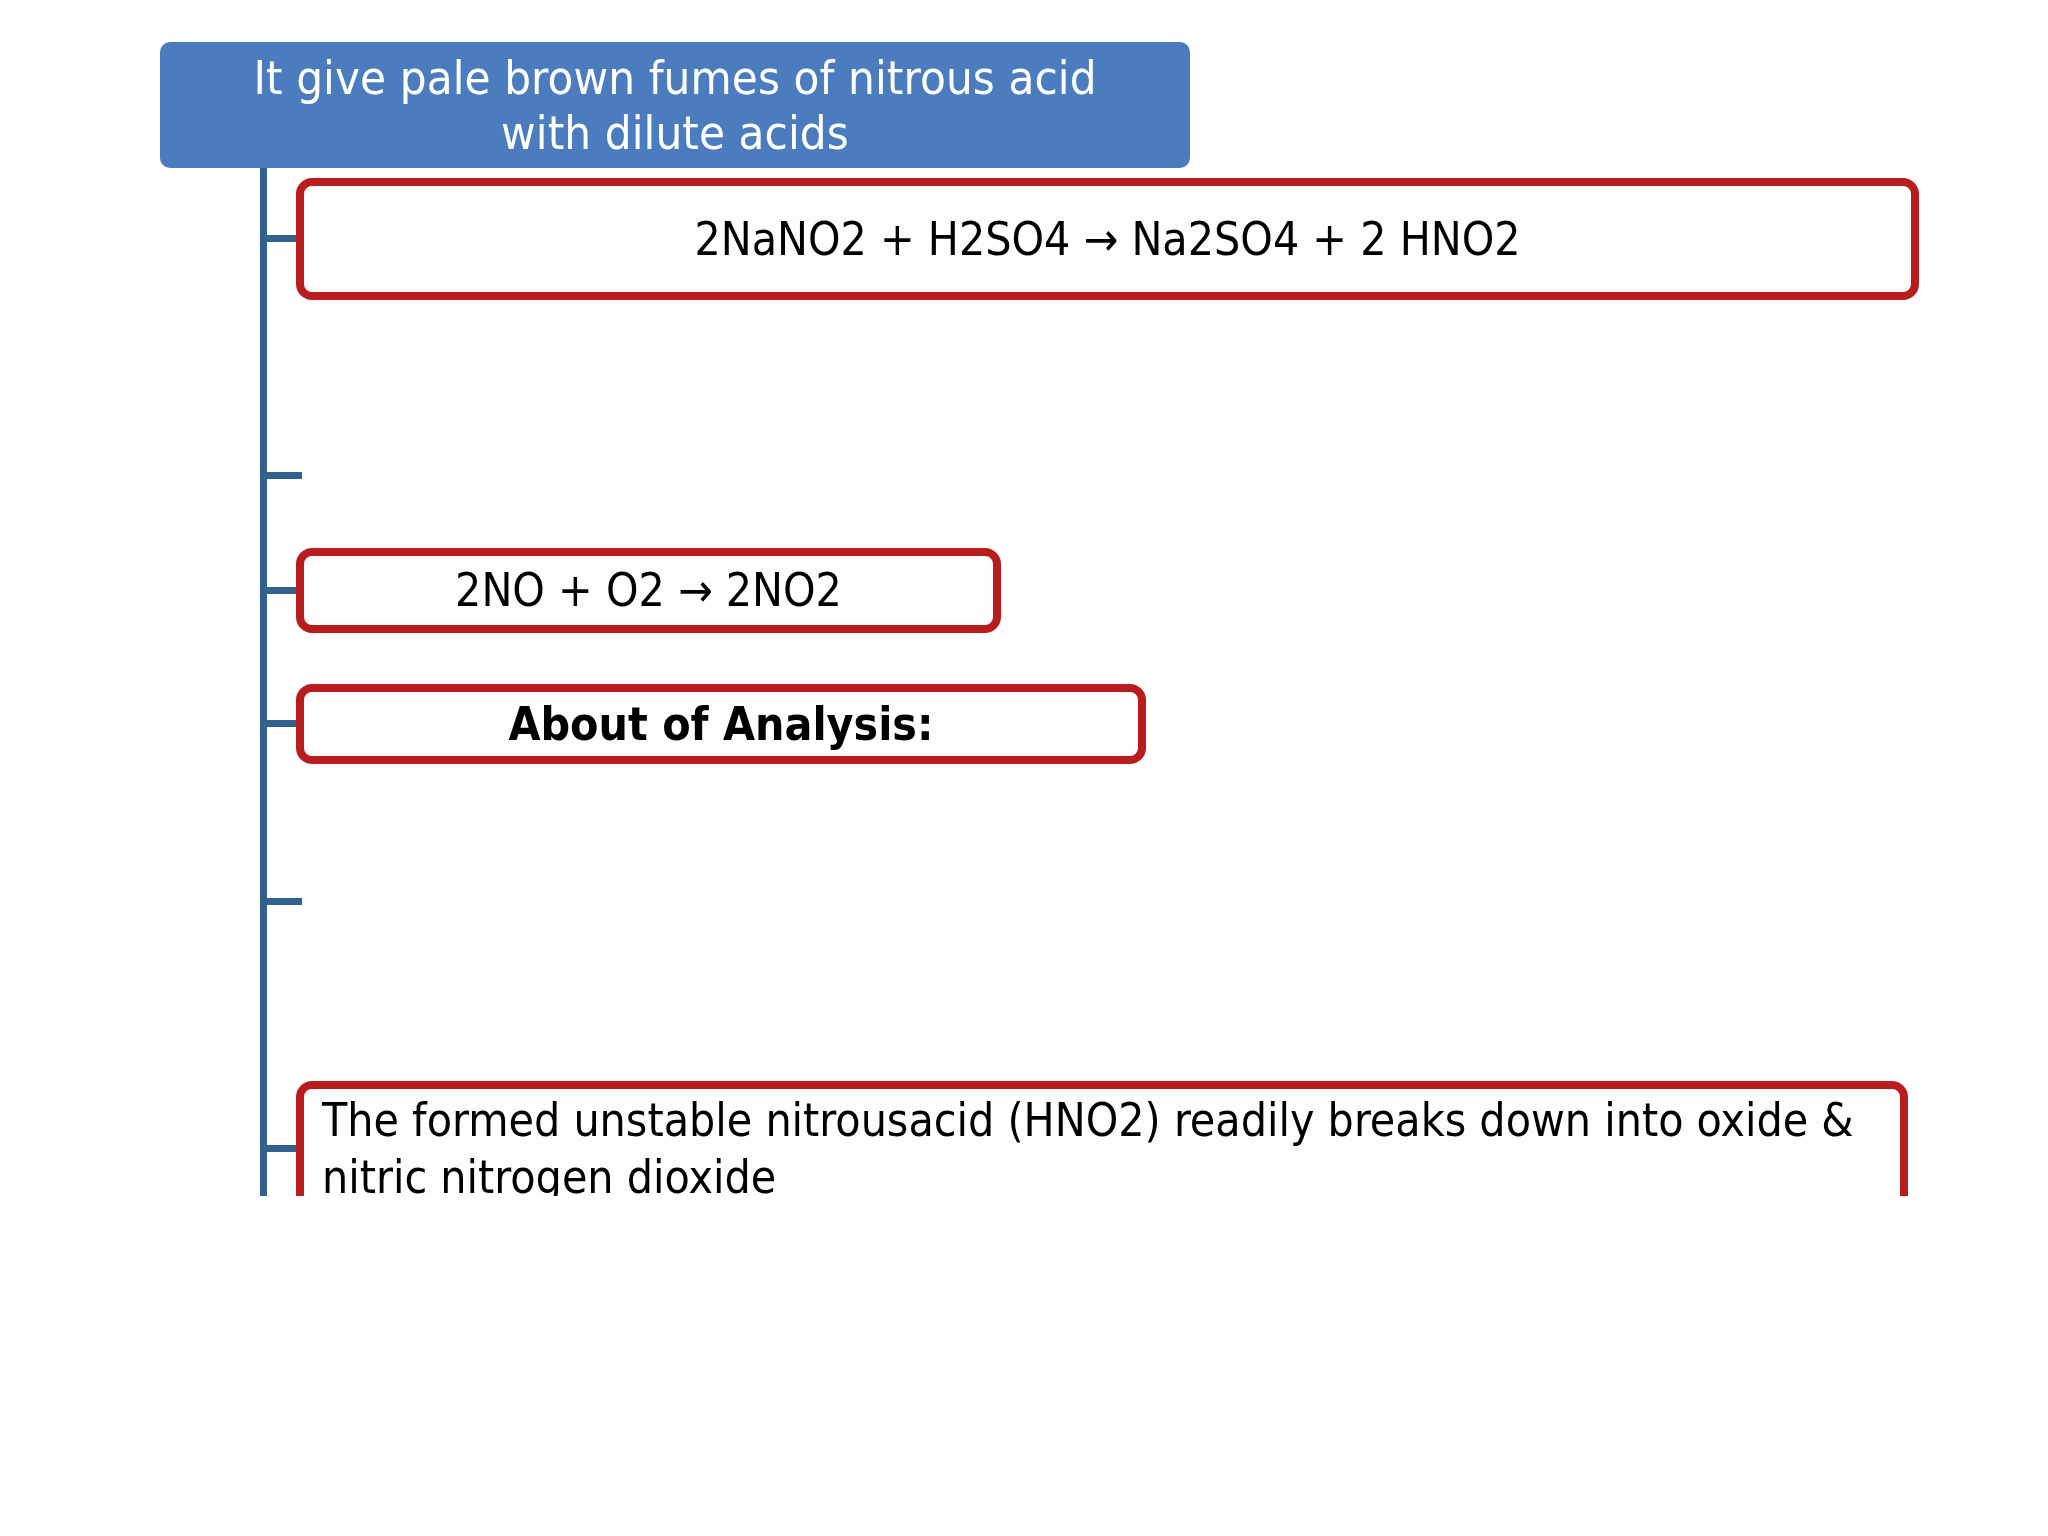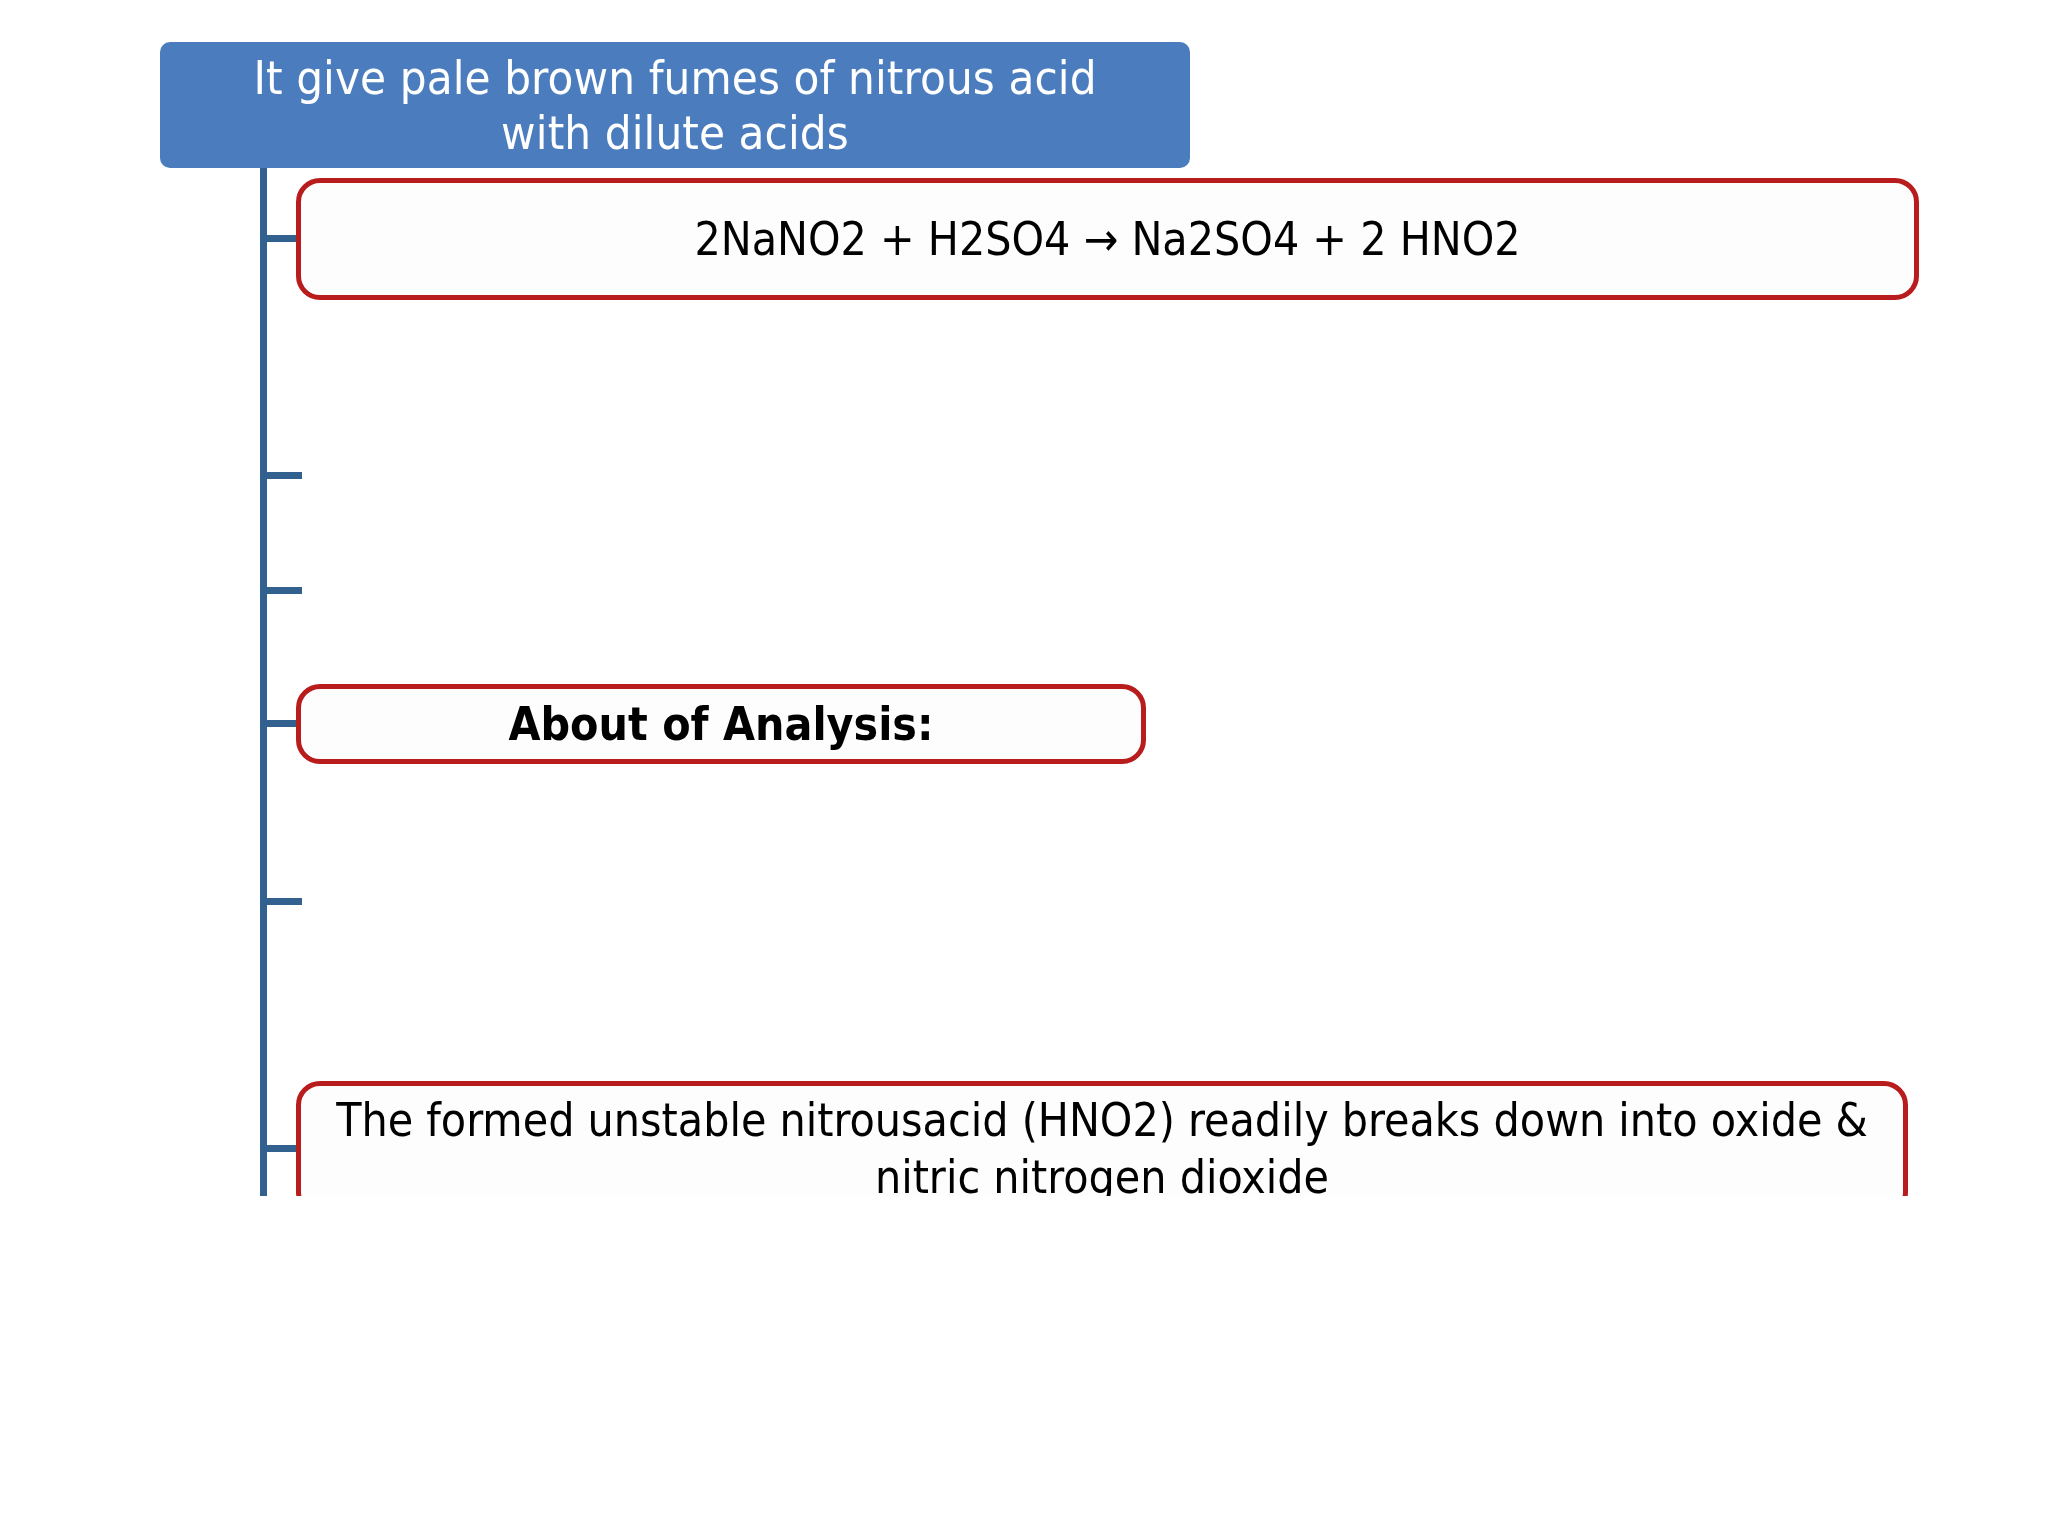--- a/index.html
+++ b/index.html
@@ -57,27 +57,26 @@
     left: 232px;
     width: 42px;
     height: 7px;
     background: #33618F;
   }
 
   
   .node {
     position: absolute;
     background: #FDFDFD;
-    border: 5px solid #b91c1c;
-    border-radius: 24px;
+    border: 8px solid #b91c1c;
+    border-radius: 16px;
     box-sizing: border-box;
     display: flex;
     align-items: center;
     justify-content: center;
-    text-align: center;
     color: #000000;
     font-size: 46px;
     line-height: 1.22;
     padding: 6px 18px;
     white-space: pre-line;
     font-stretch: condensed;
   }
   .node.bold { font-weight: bold; }
 
   
@@ -103,20 +102,21 @@
   <div class="stub" style="top:472px;"></div>
   <div class="stub" style="top:587px;"></div>
   <div class="stub" style="top:720px;"></div>
   <div class="stub" style="top:898px;"></div>
   <div class="stub" style="top:1145px;"></div>
   <div class="stub" style="top:1303px;"></div>
 
   <div class="node" id="node-eq1">2NaNO2 + H2SO4 → Na2SO4 + 2 HNO2</div>
 
 
+  <div class="node" id="node-eq3">2NO + O2 → 2NO2</div>
 
   <div class="node bold" id="node-method">About of Analysis:</div>
 
 
   <div class="node" id="node-para2">The formed unstable nitrousacid (HNO2) readily breaks down into oxide     &amp; nitric  nitrogen dioxide</div>
 
 
 </div>
 
 </body></html>

